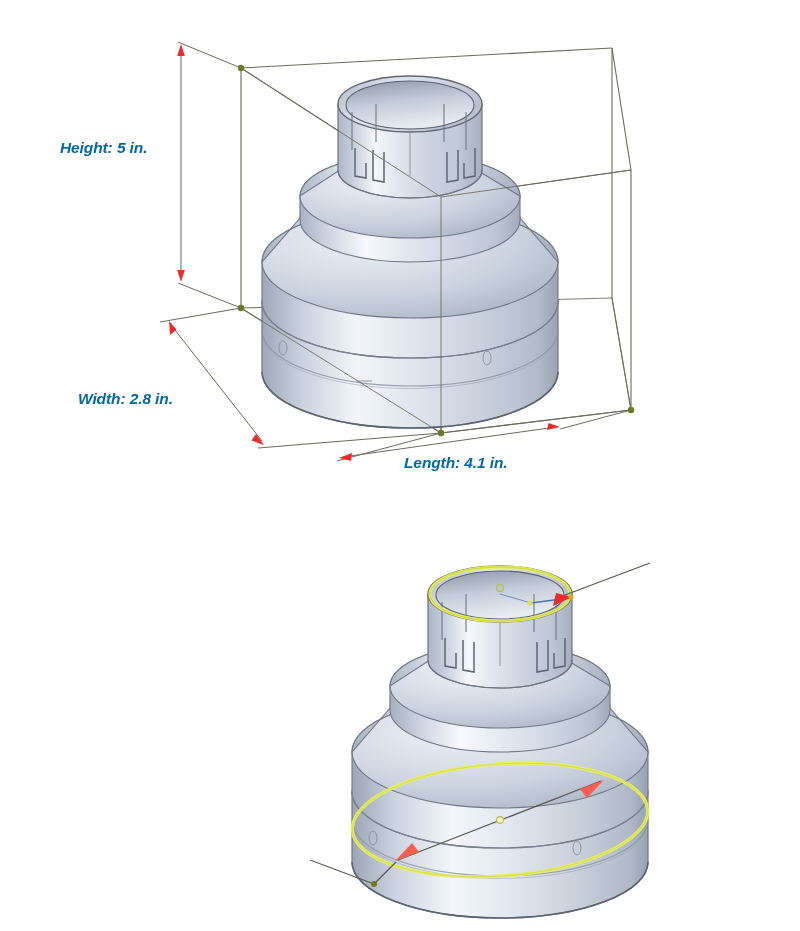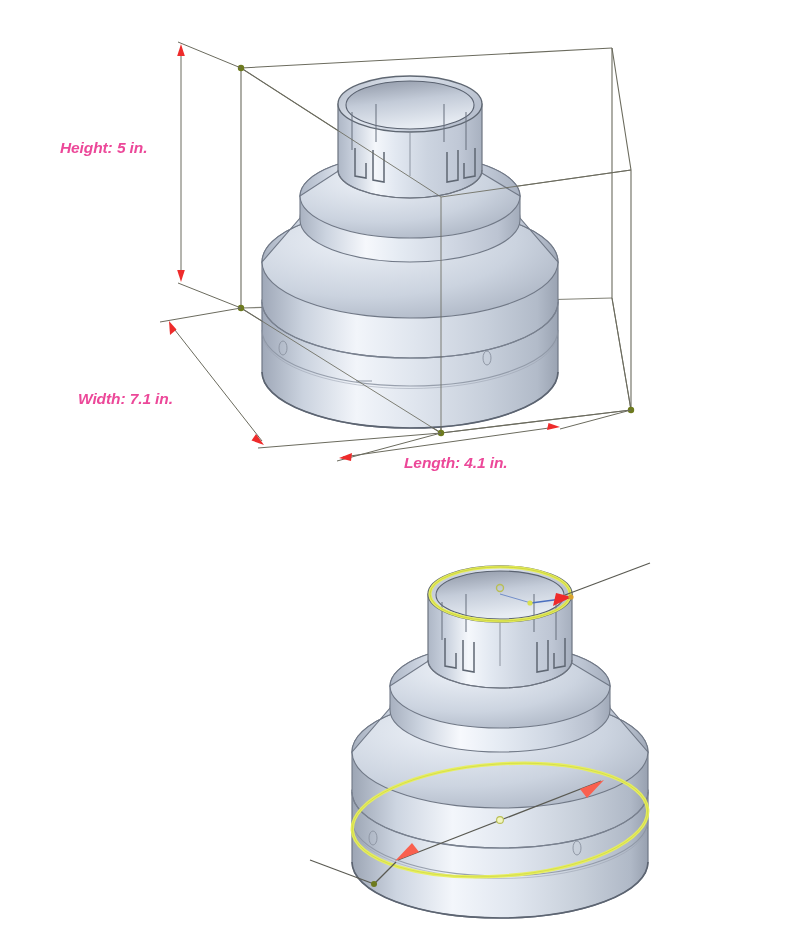--- a/index.html
+++ b/index.html
@@ -33,21 +33,21 @@
     display: block;
     width: 800px;
   }
 
   .dim-label {
     position: absolute;
     font-family: "Liberation Sans", sans-serif;
     font-weight: bold;
     font-style: italic;
     font-size: 15.5px;
-    color: #ec4899;
+    color: #0369a1;
     white-space: nowrap;
     letter-spacing: -0.1px;
     line-height: 1;
   }
   #label-height   { left: 60px;  top: 140px; }
   #label-width    { left: 78px;  top: 391px; }
   #label-length   { left: 404px; top: 455px; }
 </style>
 </head>
 <body>
@@ -212,21 +212,21 @@
       <g>
         <path d="M 441 433 L 337 461" stroke="#6b6b5e" stroke-width="1" fill="none"></path>
         <path d="M 631 410 L 560 429" stroke="#6b6b5e" stroke-width="1" fill="none"></path>
         <path d="M 343 457 L 556 427" stroke="#6b6b5e" stroke-width="1" fill="none"></path>
         <path d="M 339 458 L 352 453 L 351 461 Z" fill="#ee2b2b"></path>
         <path d="M 560 427 L 547 430 L 548.5 423 Z" fill="#ee2b2b"></path>
       </g>
     </svg>
 
     <div class="dim-label" id="label-height">Height: 5 in.</div>
-    <div class="dim-label" id="label-width">Width: 7.1 in.</div>
+    <div class="dim-label" id="label-width">Width: 2.8 in.</div>
     <div class="dim-label" id="label-length">Length: 4.1 in.</div>
   </div>
 
   <div class="figure" id="figure-diameter">
     <svg viewBox="0 0 800 441" width="800" height="441" xmlns="http://www.w3.org/2000/svg">
       <defs>
         <linearGradient id="d_cylA" x1="0" y1="0" x2="1" y2="0">
           <stop offset="0" stop-color="#aeb7c6"></stop>
           <stop offset="0.12" stop-color="#c8d0dd"></stop>
           <stop offset="0.28" stop-color="#f5f8fc"></stop>

